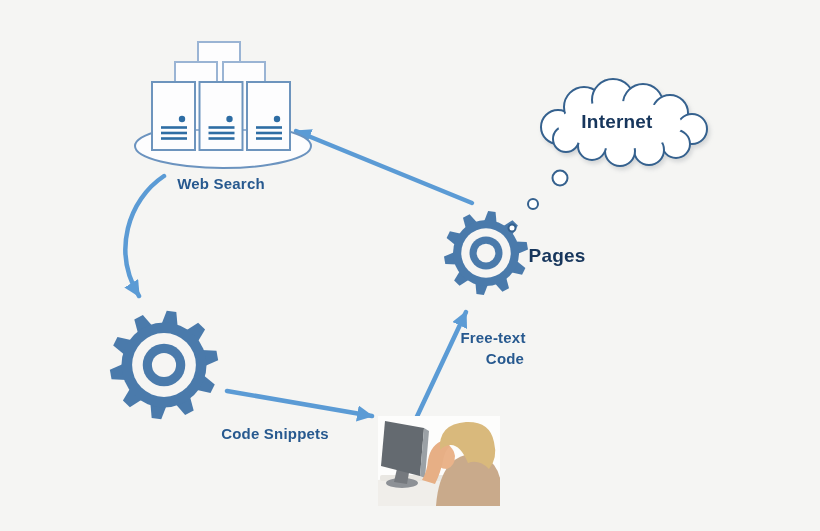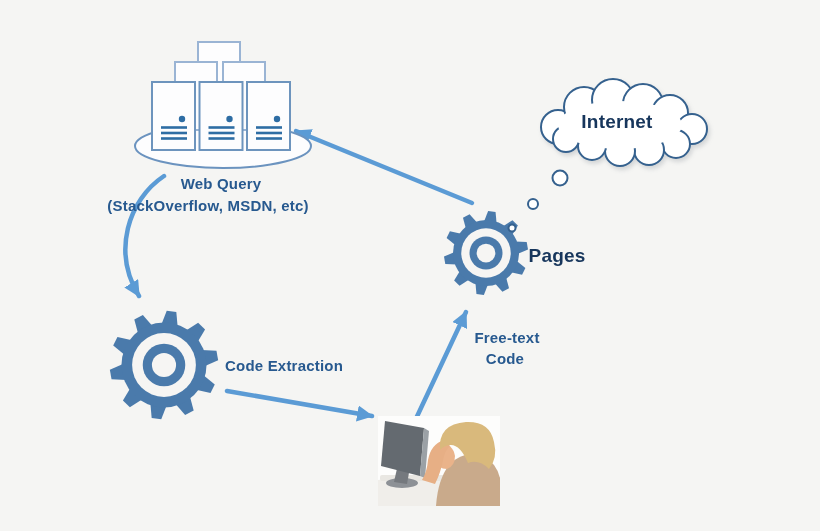--- a/index.html
+++ b/index.html
@@ -139,21 +139,20 @@
       <path d="M46,12 L51,15 L47,62 L42,60 Z" fill="#9ba1a6"></path>
     </g>
     <g>
       <path d="M58,90 Q60,62 72,48 Q86,34 104,40 Q118,46 122,62 L122,90 Z" fill="#c9aa8b"></path>
       <path d="M62,26 Q55,34 57,44 Q60,53 69,53 Q77,50 77,40 Q75,28 62,26 Z" fill="#eab38a"></path>
       <path d="M66,24 Q53,28 50,44 Q49,56 44,64 L57,68 Q63,56 65,44 Q67,34 72,30 Z" fill="#e7af85"></path>
       <path d="M62,34 Q60,8 88,6 Q112,5 116,26 Q120,42 111,53 Q101,43 90,47 Q82,28 72,29 Q65,30 62,34 Z" fill="#d9b97c"></path>
     </g>
   </svg>
 
-  <div class="label" style="left:221px;top:183px">Web Query</div>
-  <div class="label" style="left:208px;top:205px">(StackOverflow, MSDN, etc)</div>
+  <div class="label" style="left:221px;top:183px">Web Search</div>
   <div class="label big" style="left:617px;top:122px">Internet</div>
   <div class="label big" style="left:557px;top:256px">Pages</div>
-  <div class="label" style="left:284px;top:365px">Code Extraction</div>
-  <div class="label" style="left:507px;top:337px">Free-text</div>
+  <div class="label" style="left:275px;top:433px">Code Snippets</div>
+  <div class="label" style="left:493px;top:337px">Free-text</div>
   <div class="label" style="left:505px;top:358px">Code</div>
 
 </div>
 
 </body></html>

